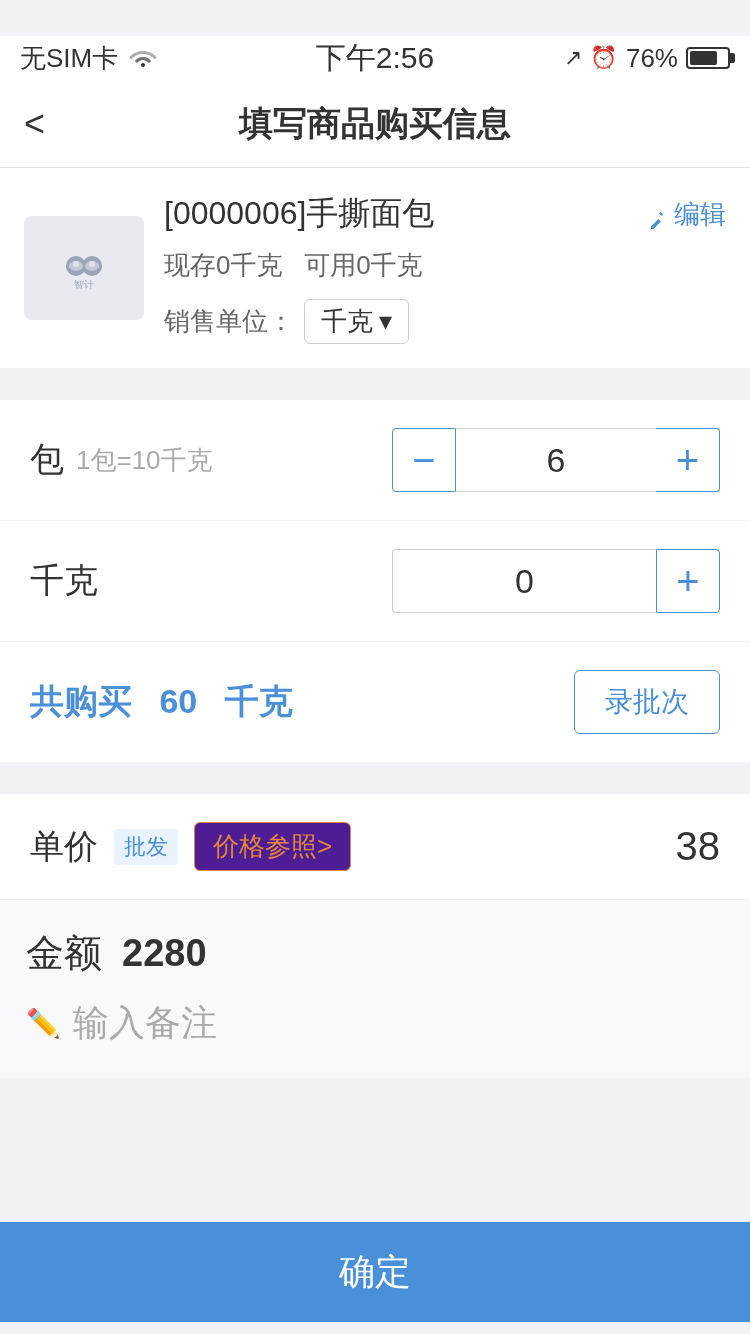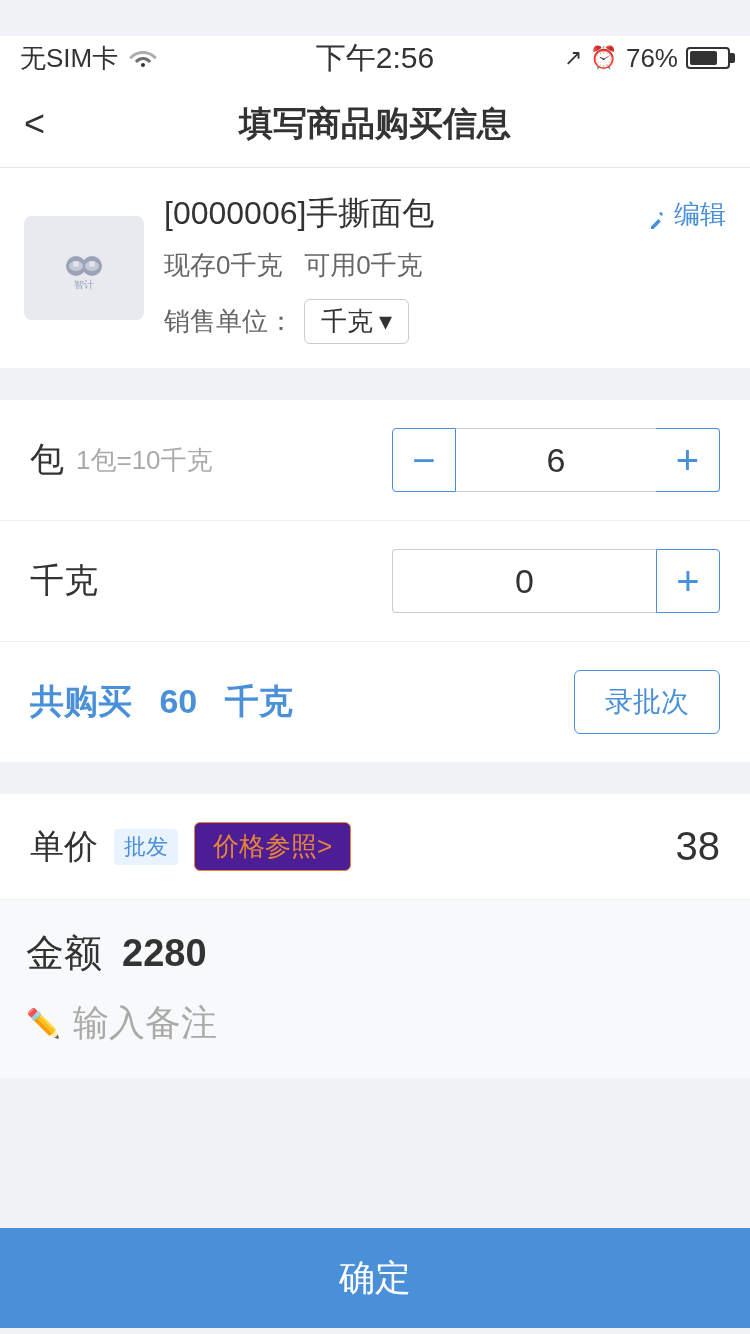--- a/index.html
+++ b/index.html
@@ -330,21 +330,21 @@
       font-size: 28px;
     }
     .remark-text {
       font-size: 36px;
       color: #aaa;
     }
 
     
     .footer {
       position: fixed;
-      bottom: 6px;
+      bottom: 12px;
       width: 750px;
       height: 100px;
       background: #4a90d9;
       display: flex;
       align-items: center;
       justify-content: center;
       cursor: pointer;
     }
     .confirm-btn-text {
       font-size: 36px;

